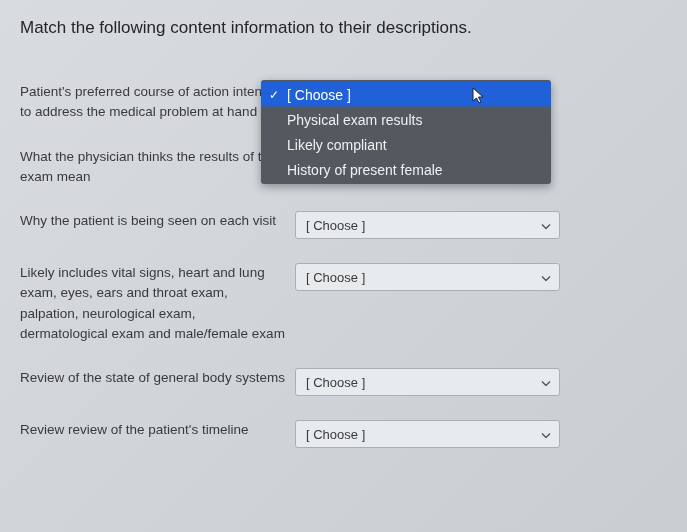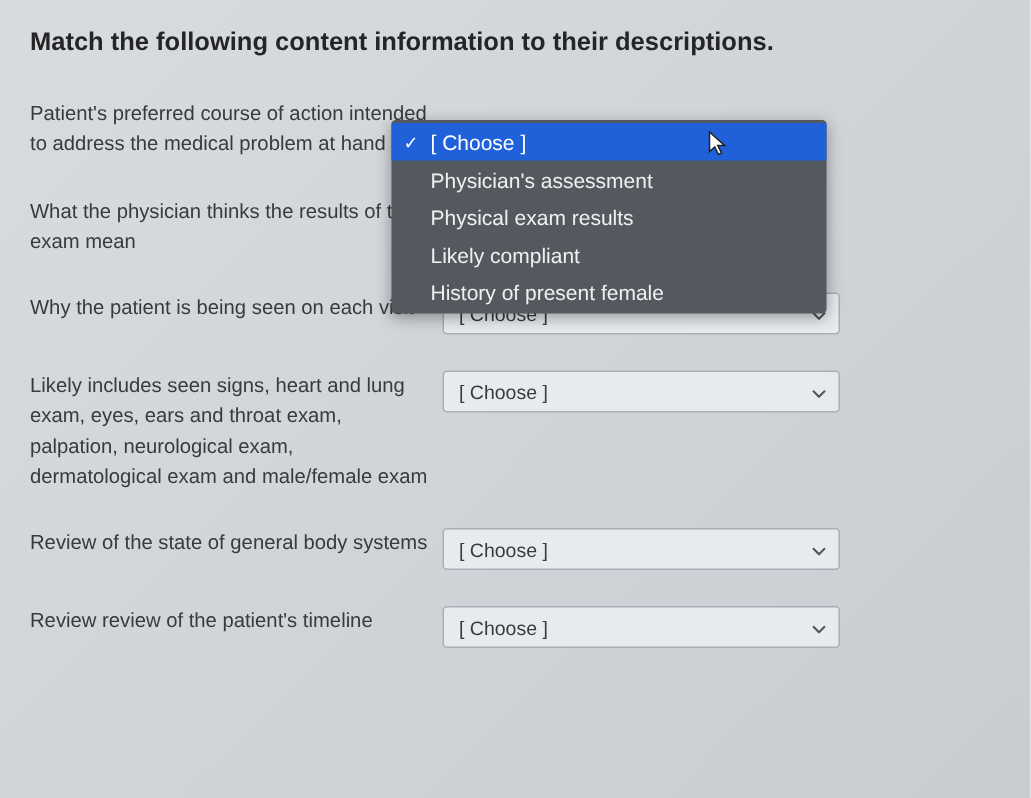--- a/index.html
+++ b/index.html
@@ -9,22 +9,22 @@
       background: linear-gradient(135deg, #d8dce0 0%, #c8cdd2 100%);
       font-family: Arial, sans-serif;
       color: #2a2a2a;
       padding: 18px 20px;
       position: relative;
       overflow: hidden;
     }
     .title {
       font-size: 17px;
       color: #252525;
-      margin-bottom: 28px;
-      font-weight: 700;
+      margin-bottom: 44px;
+      font-weight: 400;
     }
     .row {
       display: flex;
       align-items: flex-start;
       margin-bottom: 24px;
       position: relative;
     }
     .desc {
       width: 275px;
       font-size: 13.5px;
@@ -111,21 +111,21 @@
     <span>[ Choose ]</span>
     <span class="chevron">
       <svg width="10" height="6" viewBox="0 0 10 6">
           <path d="M1 1 L5 5 L9 1" stroke="#555" stroke-width="1.4" fill="none"></path>
         </svg>
     </span>
   </div>
 </div>
 
 <div class="row">
-  <div class="desc">Likely includes seen signs, heart and lung exam, eyes, ears and throat exam, palpation, neurological exam, dermatological exam and male/female exam</div>
+  <div class="desc">Likely includes vital signs, heart and lung exam, eyes, ears and throat exam, palpation, neurological exam, dermatological exam and male/female exam</div>
   <div class="select">
     <span>[ Choose ]</span>
     <span class="chevron">
       <svg width="10" height="6" viewBox="0 0 10 6">
           <path d="M1 1 L5 5 L9 1" stroke="#555" stroke-width="1.4" fill="none"></path>
         </svg>
     </span>
   </div>
 </div>
 
@@ -152,23 +152,20 @@
     </span>
   </div>
 </div>
 
 <div class="dropdown">
   <div class="dropdown-row selected">
     <span class="check">✓</span>
     <span>[ Choose ]</span>
   </div>
   <div class="dropdown-row">
-    <span>Physician's assessment</span>
-  </div>
-  <div class="dropdown-row">
     <span>Physical exam results</span>
   </div>
   <div class="dropdown-row">
     <span>Likely compliant</span>
   </div>
   <div class="dropdown-row">
     <span>History of present female</span>
   </div>
 </div>
 

